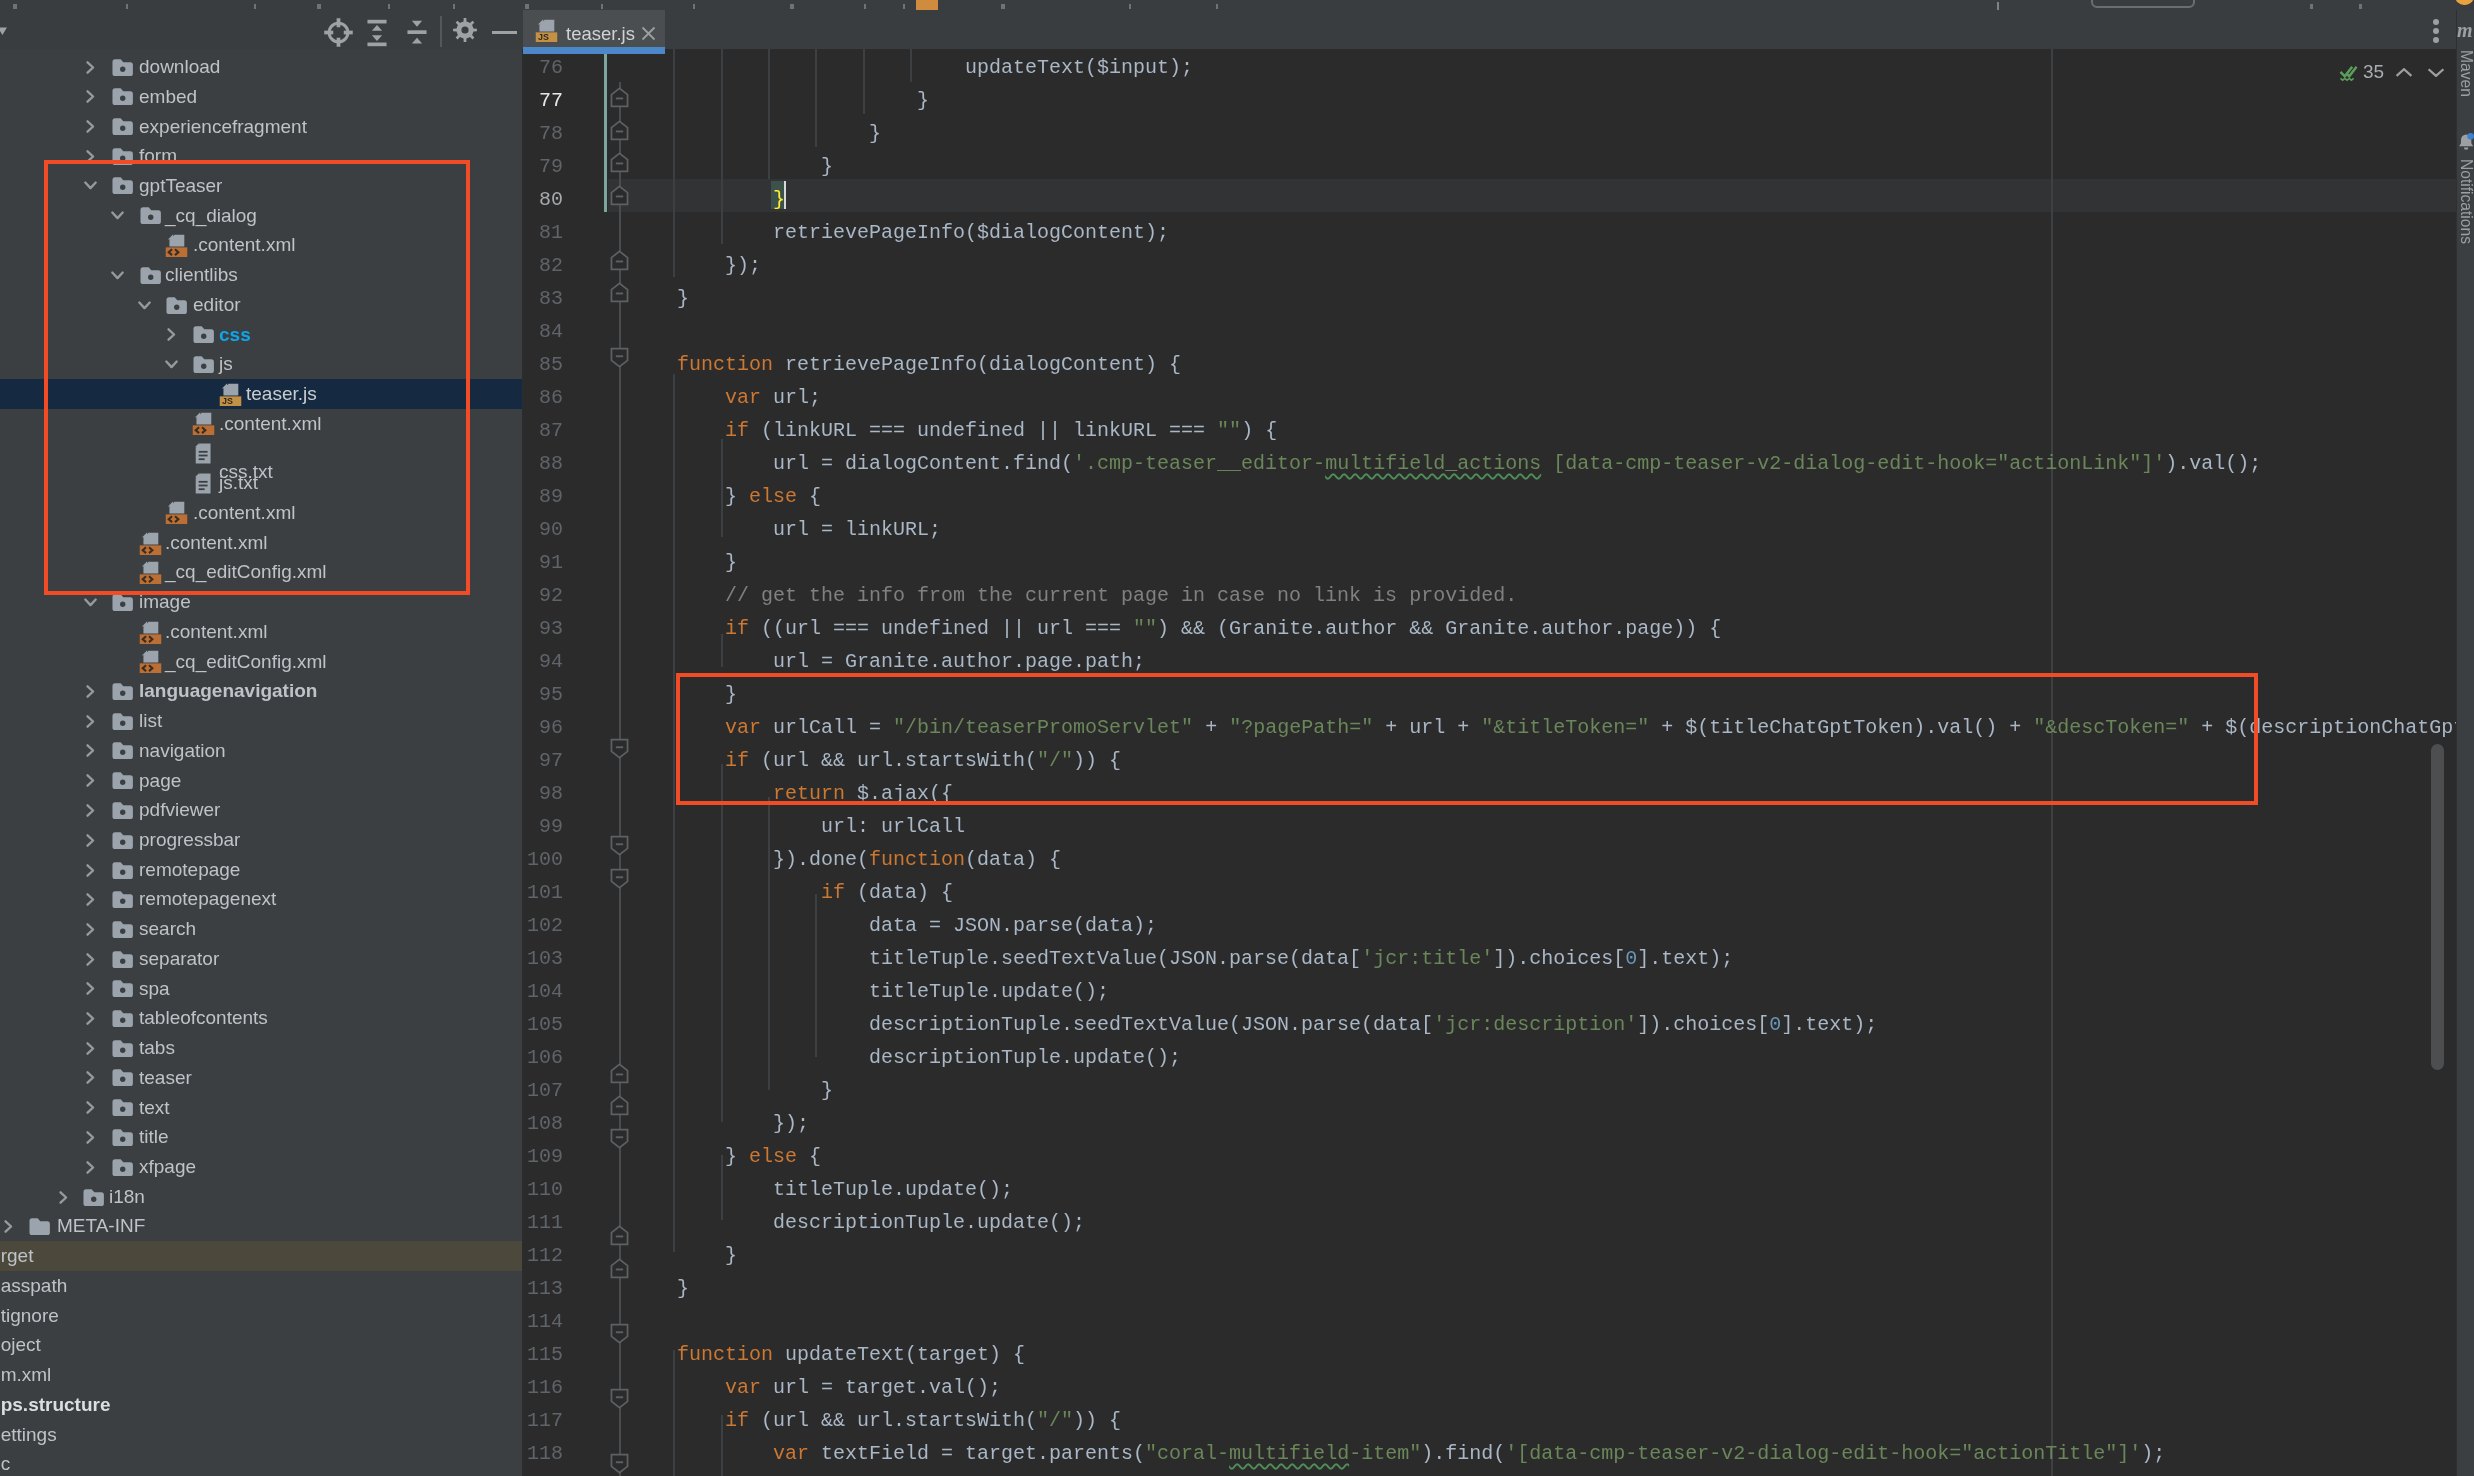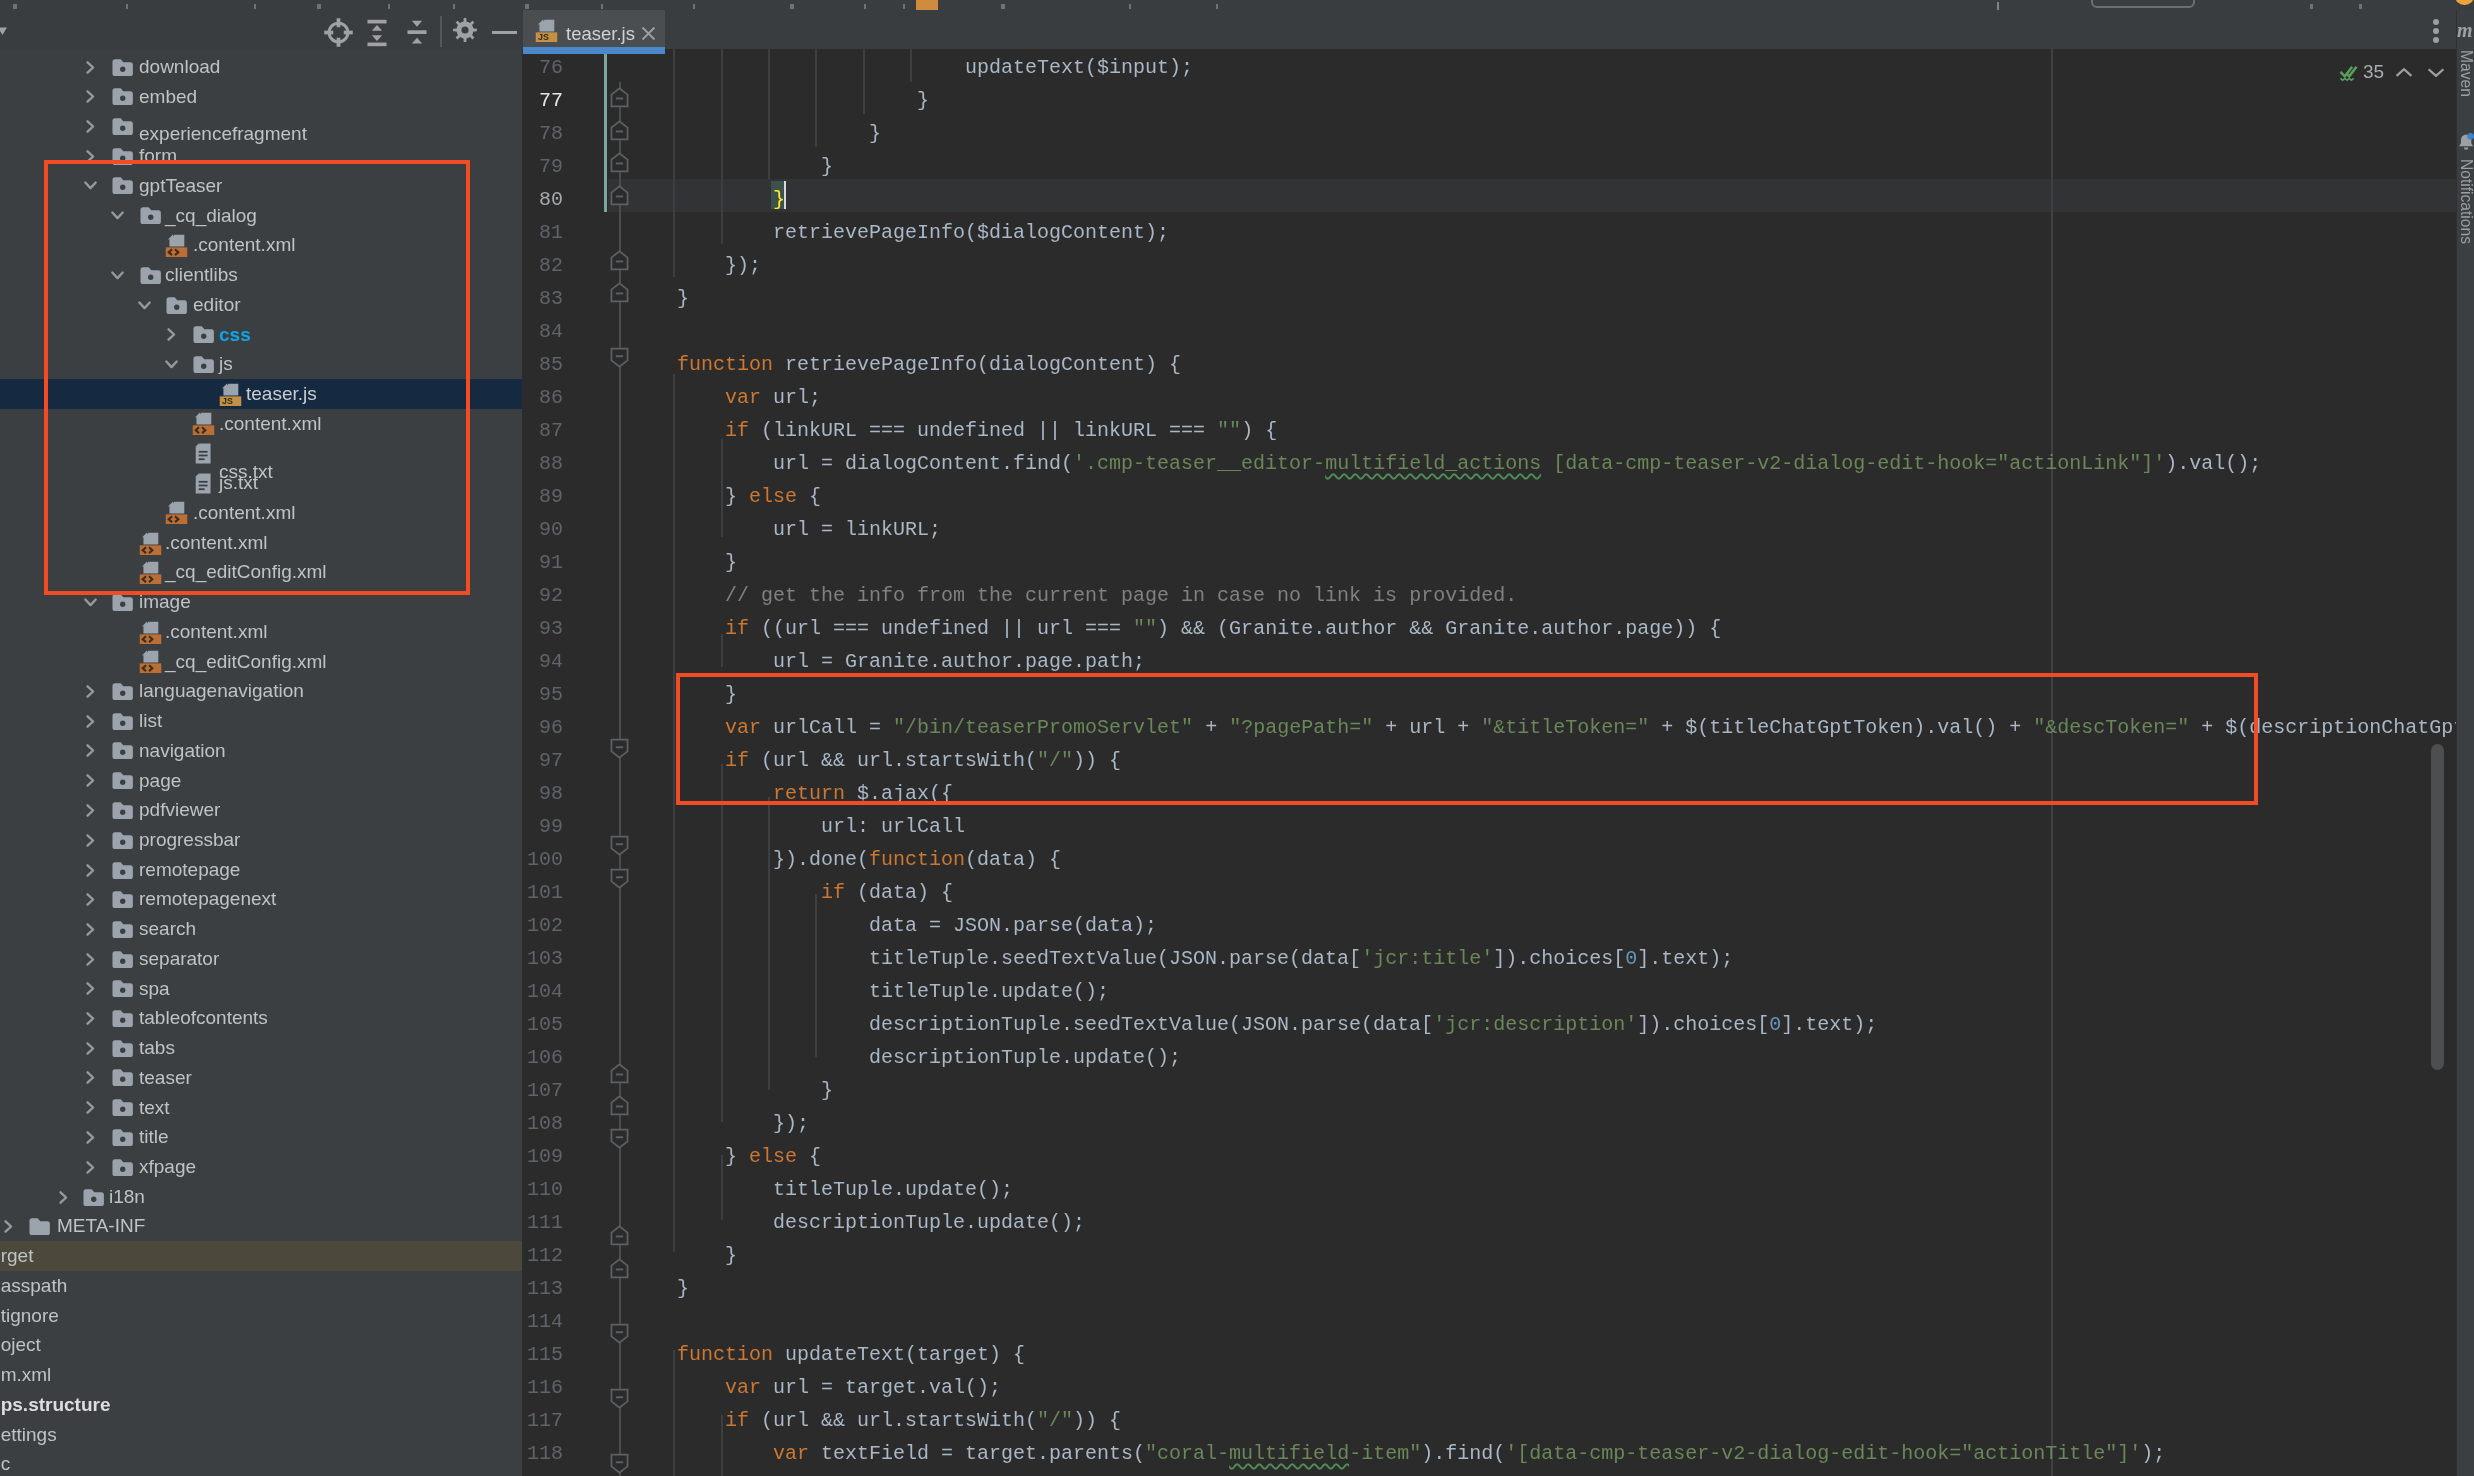--- a/index.html
+++ b/index.html
@@ -106,21 +106,21 @@
       <circle cx="15.8" cy="17.8" r="3.6" fill="#3c3f41"></circle>
     </svg>
 <div class="treetxt" style="left:139px;top:37px;color:#bec3c7;">embed</div>
 <svg class="abs" style="left:79px;top:66px;" width="23" height="23" viewBox="0 0 31 31">
       <path d="M11.5,8.5 L19,15.5 L11.5,22.5" stroke="#949a9e" stroke-width="3.2" fill="none" stroke-linecap="round" stroke-linejoin="round"></path>
     </svg>
 <svg class="abs" style="left:111px;top:66px;" width="23" height="23" viewBox="0 0 31 31">
       <path d="M2,8 Q2,4.5 5.5,4.5 H13 L16.5,8.5 H26 Q29.5,8.5 29.5,12 V23.5 Q29.5,27 26,27 H5.5 Q2,27 2,23.5 Z" fill="#9ba4ad"></path>
       <circle cx="15.8" cy="17.8" r="3.6" fill="#3c3f41"></circle>
     </svg>
-<div class="treetxt" style="left:139px;top:74px;color:#bec3c7;">experiencefragment</div>
+<div class="treetxt" style="left:139px;top:67px;color:#bec3c7;">experiencefragment</div>
 <svg class="abs" style="left:79px;top:96px;" width="23" height="23" viewBox="0 0 31 31">
       <path d="M11.5,8.5 L19,15.5 L11.5,22.5" stroke="#949a9e" stroke-width="3.2" fill="none" stroke-linecap="round" stroke-linejoin="round"></path>
     </svg>
 <svg class="abs" style="left:111px;top:96px;" width="23" height="23" viewBox="0 0 31 31">
       <path d="M2,8 Q2,4.5 5.5,4.5 H13 L16.5,8.5 H26 Q29.5,8.5 29.5,12 V23.5 Q29.5,27 26,27 H5.5 Q2,27 2,23.5 Z" fill="#9ba4ad"></path>
       <circle cx="15.8" cy="17.8" r="3.6" fill="#3c3f41"></circle>
     </svg>
 <div class="treetxt" style="left:139px;top:96px;color:#bec3c7;">form</div>
 <svg class="abs" style="left:79px;top:125px;" width="23" height="23" viewBox="0 0 31 31">
       <path d="M8.5,11.5 L15.5,19 L22.5,11.5" stroke="#949a9e" stroke-width="3.2" fill="none" stroke-linecap="round" stroke-linejoin="round"></path>
@@ -258,21 +258,21 @@
       <path d="M13.5,20.5 L18,24.5 L13.5,28.5" stroke="#3a2d20" stroke-width="2.8" fill="none"></path>
     </svg>
 <div class="treetxt" style="left:165px;top:602px;color:#bec3c7;">_cq_editConfig.xml</div>
 <svg class="abs" style="left:79px;top:631px;" width="23" height="23" viewBox="0 0 31 31">
       <path d="M11.5,8.5 L19,15.5 L11.5,22.5" stroke="#949a9e" stroke-width="3.2" fill="none" stroke-linecap="round" stroke-linejoin="round"></path>
     </svg>
 <svg class="abs" style="left:111px;top:631px;" width="23" height="23" viewBox="0 0 31 31">
       <path d="M2,8 Q2,4.5 5.5,4.5 H13 L16.5,8.5 H26 Q29.5,8.5 29.5,12 V23.5 Q29.5,27 26,27 H5.5 Q2,27 2,23.5 Z" fill="#9ba4ad"></path>
       <circle cx="15.8" cy="17.8" r="3.6" fill="#3c3f41"></circle>
     </svg>
-<div class="treetxt" style="left:139px;top:631px;color:#bec3c7;">languagenavigation</div>
+<div class="treetxt" style="left:139px;top:631px;color:#bec3c7;font-weight:bold;">languagenavigation</div>
 <svg class="abs" style="left:79px;top:661px;" width="23" height="23" viewBox="0 0 31 31">
       <path d="M11.5,8.5 L19,15.5 L11.5,22.5" stroke="#949a9e" stroke-width="3.2" fill="none" stroke-linecap="round" stroke-linejoin="round"></path>
     </svg>
 <svg class="abs" style="left:111px;top:661px;" width="23" height="23" viewBox="0 0 31 31">
       <path d="M2,8 Q2,4.5 5.5,4.5 H13 L16.5,8.5 H26 Q29.5,8.5 29.5,12 V23.5 Q29.5,27 26,27 H5.5 Q2,27 2,23.5 Z" fill="#9ba4ad"></path>
       <circle cx="15.8" cy="17.8" r="3.6" fill="#3c3f41"></circle>
     </svg>
 <div class="treetxt" style="left:139px;top:661px;color:#bec3c7;">list</div>
 <svg class="abs" style="left:79px;top:690px;" width="23" height="23" viewBox="0 0 31 31">
       <path d="M11.5,8.5 L19,15.5 L11.5,22.5" stroke="#949a9e" stroke-width="3.2" fill="none" stroke-linecap="round" stroke-linejoin="round"></path>

